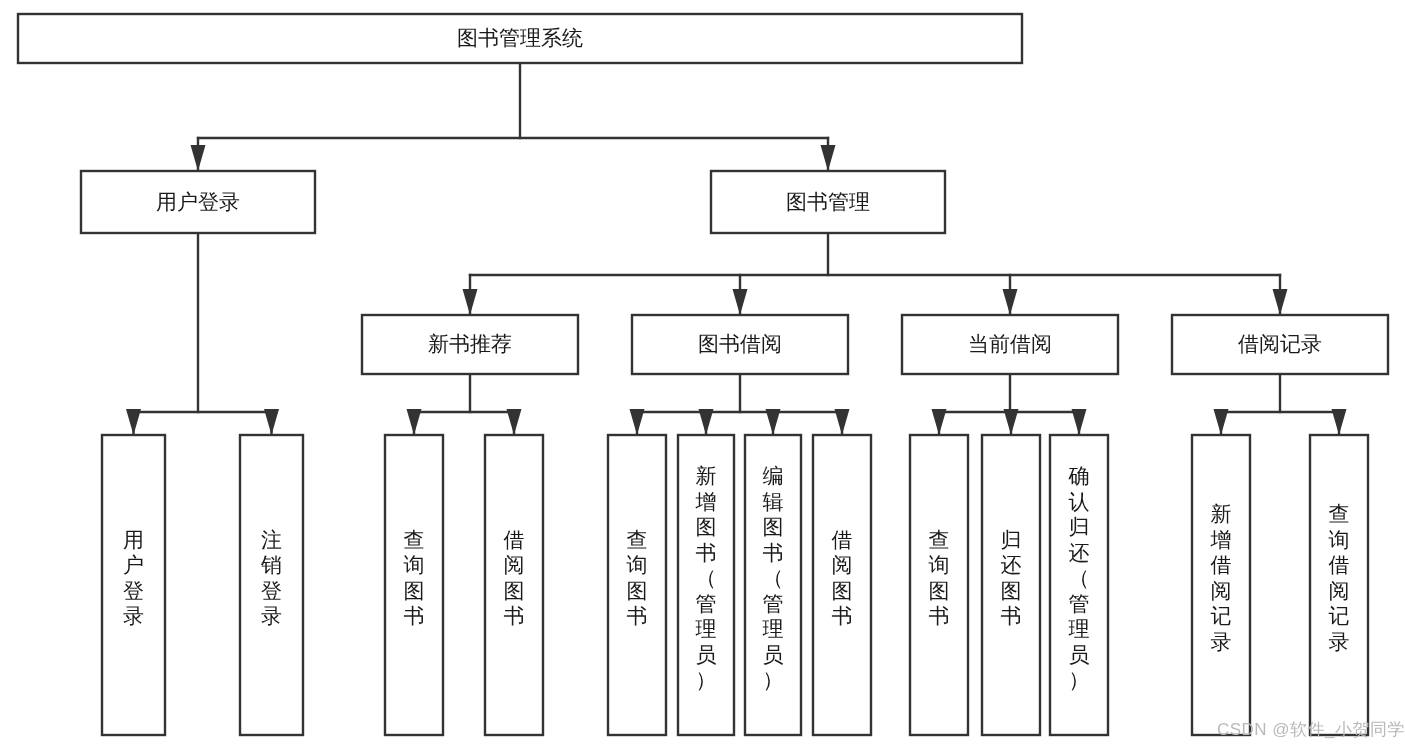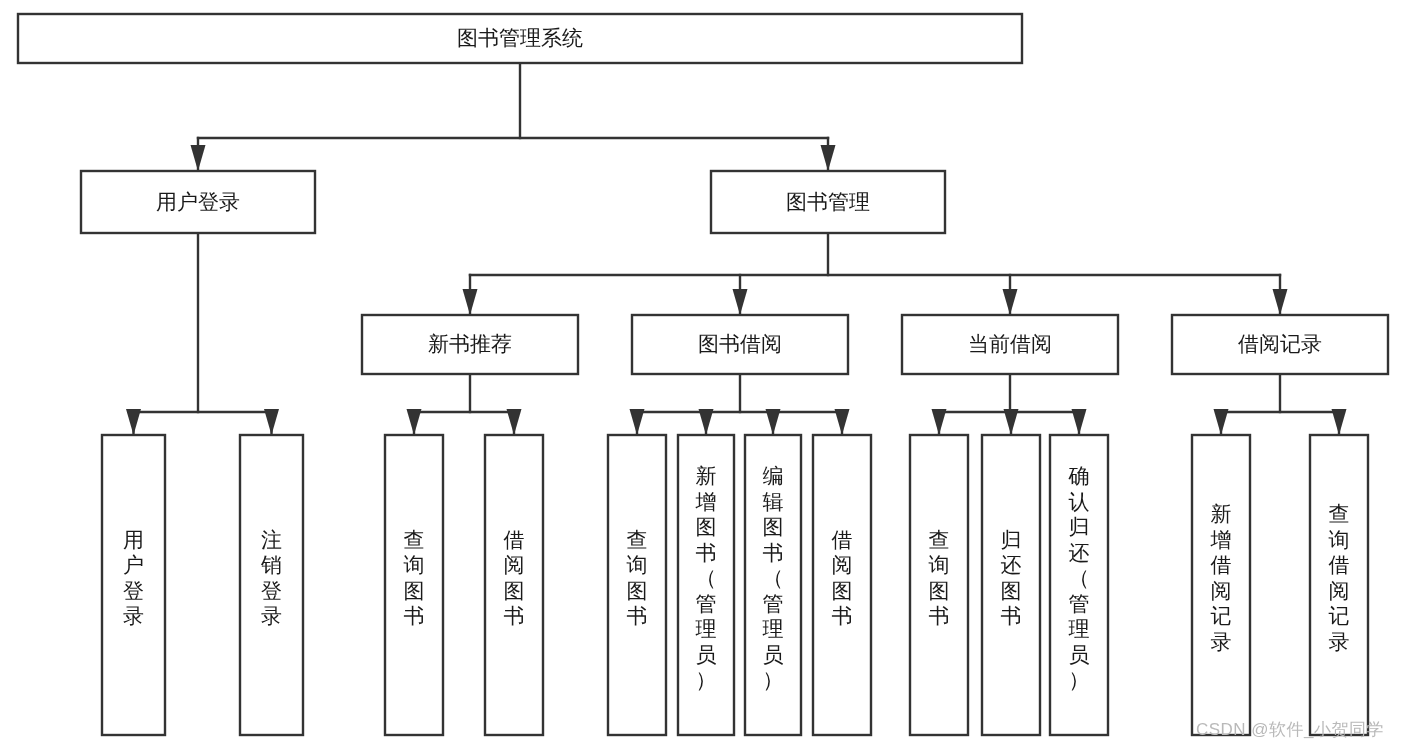--- a/index.html
+++ b/index.html
@@ -51,21 +51,21 @@
     dominant-baseline: middle;
   }
   .node-label-vertical {
     fill: #1a1a1a;
     font-family: "Liberation Sans", "DejaVu Sans", sans-serif;
     font-size: 21px;
     text-anchor: middle;
   }
   .watermark {
     position: absolute;
-    right: 21px;
+    right: 0;
     bottom: 6px;
     font-family: "Liberation Sans", "DejaVu Sans", sans-serif;
     font-size: 17px;
     color: #b9b9b9;
     letter-spacing: 0.5px;
     white-space: nowrap;
     user-select: none;
   }
 </style>
 </head>

